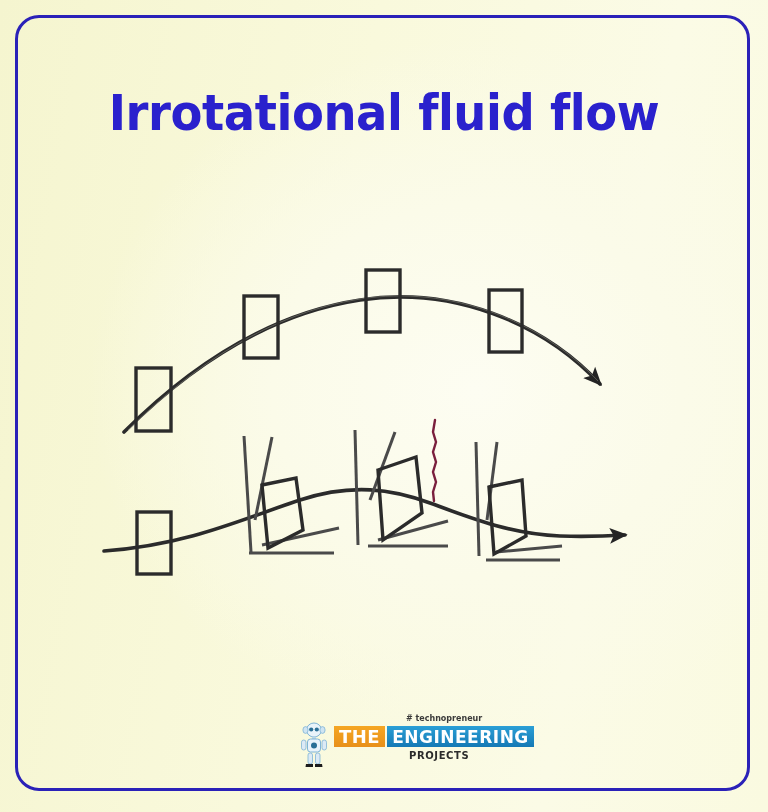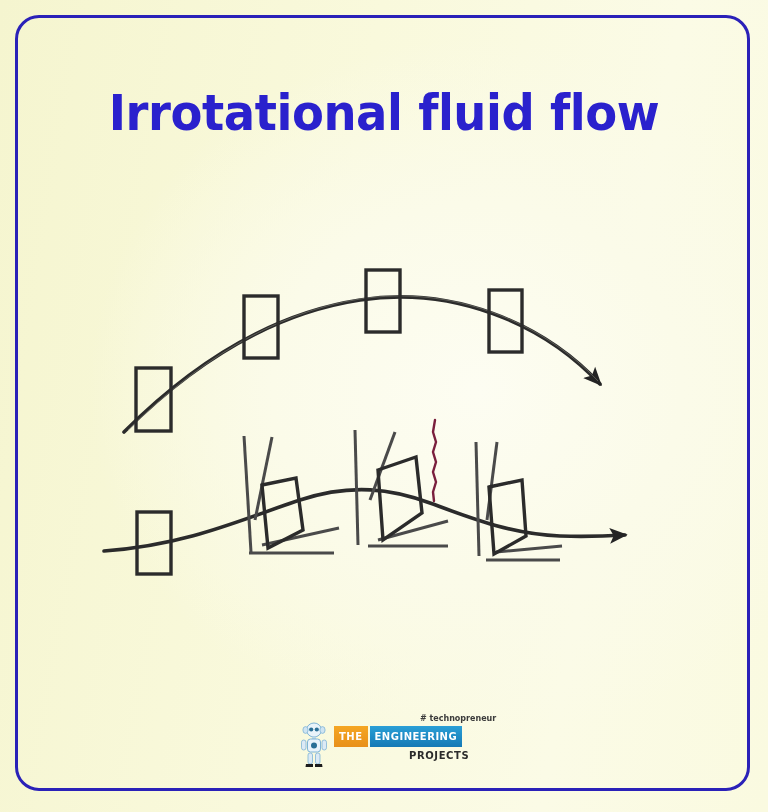--- a/index.html
+++ b/index.html
@@ -60,38 +60,38 @@
   
   #logo{
     position:absolute;
     left:299px;top:714px;
     width:185px;height:58px;
   }
   #logo-robot{
     position:absolute;left:0;top:6px;width:30px;height:48px;
   }
   #logo-techno{
-    position:absolute;left:121px;top:0px;
+    position:absolute;left:107px;top:0px;
     font-size:8px;font-weight:bold;color:#3b3b3b;
     font-family:"DejaVu Sans", sans-serif;
     white-space:nowrap;
   }
   #logo-bar{
     position:absolute;left:35px;top:12px;
     height:21px;display:flex;align-items:stretch;
   }
   .logo-the{
     background:linear-gradient(180deg,#f5a623 0%,#e8901a 100%);
-    color:#ffffff;font-weight:bold;font-size:10px;
+    color:#ffffff;font-weight:bold;font-size:18px;
     font-family:"DejaVu Sans", sans-serif;
     padding:0 5px;display:flex;align-items:center;letter-spacing:0.5px;
   }
   .logo-eng{
     background:linear-gradient(180deg,#2a9fd6 0%,#1579b5 100%);
-    color:#ffffff;font-weight:bold;font-size:10px;
+    color:#ffffff;font-weight:bold;font-size:17px;
     font-family:"DejaVu Sans", sans-serif;
     padding:0 5px;display:flex;align-items:center;letter-spacing:0.5px;
     margin-left:2px;
   }
   #logo-projects{
     position:absolute;left:110px;top:36px;
     font-size:10px;font-weight:bold;color:#2b2b2b;
     font-family:"DejaVu Sans", sans-serif;
     letter-spacing:0.6px;white-space:nowrap;
   }

